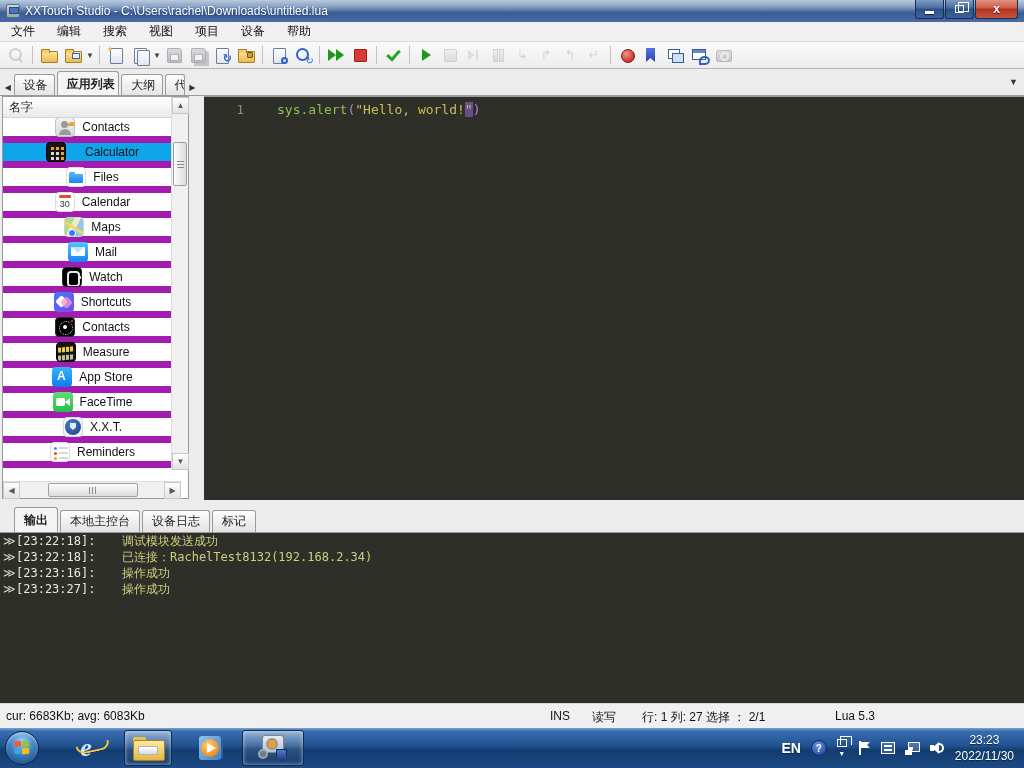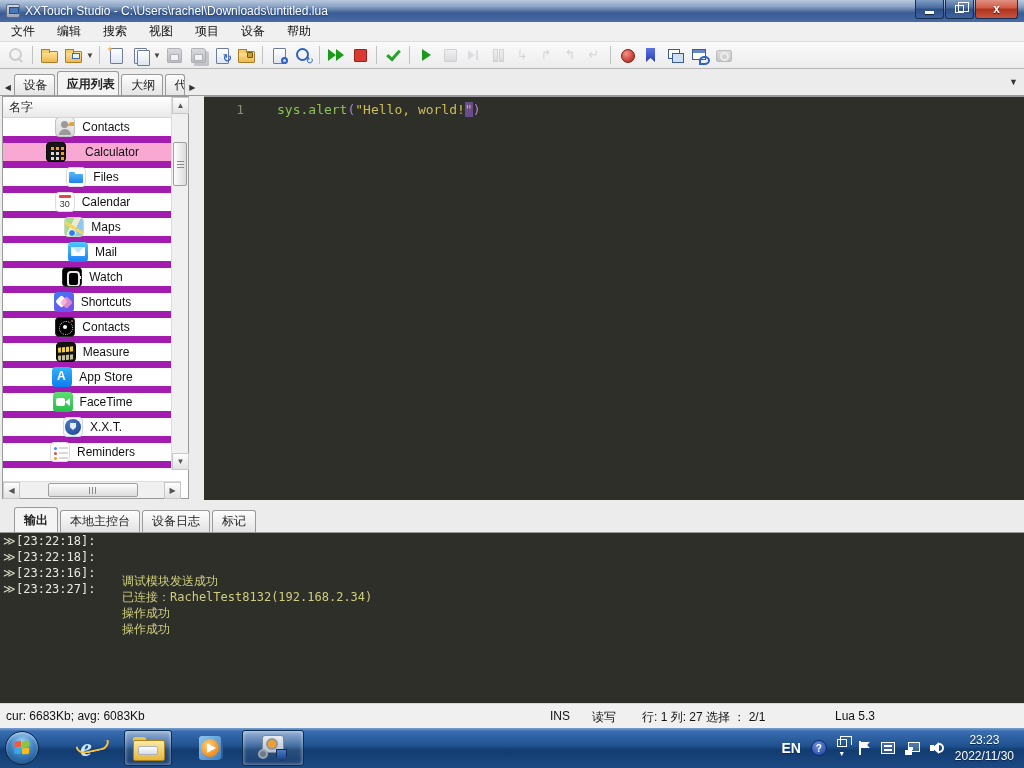--- a/index.html
+++ b/index.html
@@ -84,21 +84,21 @@
   .edit-tabs .tab.active { background:#fbfbfb; }
   .tab-close { margin-left:7px; color:#555; font-size:11px; font-weight:normal; }
   .tabfill-line { position:absolute; left:0; top:26px; width:1024px; height:1px; background:#9a9a9a; }
   .tab-dd { position:absolute; right:6px; top:8px; color:#333; font-size:9px; }
 
   
   .sidepanel { position:absolute; left:2px; top:27px; width:187px; height:403px; background:#fff; border:1px solid #9a9a9a; }
   .col-header { position:absolute; left:0; top:0; width:176px; height:21px; background:linear-gradient(#ffffff,#eaeaea); border-bottom:1px solid #d5d5d5; border-right:1px solid #d5d5d5; display:flex; align-items:center; padding-left:6px; color:#222; }
   .applist { position:absolute; left:0; top:21px; width:176px; height:352px; overflow:hidden; }
   .app-row { height:25px; display:flex; align-items:center; border-bottom:7px solid #a21caf; background:#fff;justify-content:center; }
-  .app-row.selected { background:#f9a8d4;gap:12px; }
+  .app-row.selected { background:#0ea5e9;gap:12px; }
   .app-row .label { margin-left:7px; color:#111; font-size:12px; }
   .ai { width:20px; height:20px; margin-left:3px; border-radius:4px; position:relative; flex:none; overflow:hidden; }
   .ai::before,.ai::after { content:""; position:absolute; }
   .ai-contacts { background:linear-gradient(#f2f2f2,#d9d9d9); border:1px solid #c2c2c2; }
   .ai-contacts::before { width:7px; height:7px; border-radius:50%; background:#9a9a9a; left:5px; top:3px; }
   .ai-contacts::after { width:12px; height:6px; border-radius:6px 6px 0 0; background:#9a9a9a; left:3px; top:11px; box-shadow:8px -8px 0 -1px #e8a33d; }
   .ai-calculator { background:#161616; border:1px solid #000; }
   .ai-calculator::before { width:3px; height:3px; left:4px; top:4px; background:#f59a23; box-shadow:5px 0 #f59a23,10px 0 #f59a23,0 5px #d8d8d8,5px 5px #d8d8d8,10px 5px #f59a23,0 10px #d8d8d8,5px 10px #d8d8d8,10px 10px #f59a23; }
   .ai-files { background:#fff; border:1px solid #dcdcdc; }
   .ai-files::before { width:14px; height:9px; left:2px; top:6px; background:linear-gradient(#4cb1f7,#1d84ec); border-radius:1px; }
@@ -159,21 +159,21 @@
   .hsplit { position:absolute; top:500px; left:0; width:1024px; height:9px; background:#ececec; }
 
   
   .bottompanel { position:absolute; top:509px; left:0; width:1024px; height:194px; }
   .bp-tabs { position:absolute; left:14px; top:0; height:23px; display:flex; align-items:flex-end; }
   .bp-line { position:absolute; left:0; top:23px; width:1024px; height:1px; background:#9a9a9a; }
   .console { position:absolute; left:0; top:24px; width:1024px; height:170px; background:#2d2f28; overflow:hidden; }
   .con-line { display:flex; font-family:"DejaVu Sans Mono","Liberation Mono",monospace; font-size:12px; height:16px; line-height:16px; }
   .con-line .pfx { width:16px; color:#d8d8c8; flex:none; padding-left:3px; }
   .con-line .time { width:106px; color:#e9e9e2; flex:none; }
-  .con-line .msg { color:#cfcf7f;margin-top:40px; }
+  .con-line .msg { color:#cfcf7f; }
 
   
   .statusbar { position:absolute; top:703px; left:0; width:1024px; height:25px; background:#f0f0f0; border-top:1px solid #d8d8d8; color:#111; }
   .statusbar span { position:absolute; top:5px; white-space:nowrap; }
 
   
   .taskbar { position:absolute; top:728px; left:0; width:1024px; height:40px;
     background:linear-gradient(#7aa2cf 0%,#396db1 8%,#20518f 45%,#123c70 55%,#1c4a84 100%); }
   .start-orb { position:absolute; left:5px; top:3px; width:34px; height:34px; border-radius:50%;
     background:radial-gradient(circle at 50% 30%,#9fd1f5 0%,#3c82c4 45%,#16406e 100%); border:1px solid #0c2747; box-shadow:inset 0 2px 3px rgba(255,255,255,.5); }

